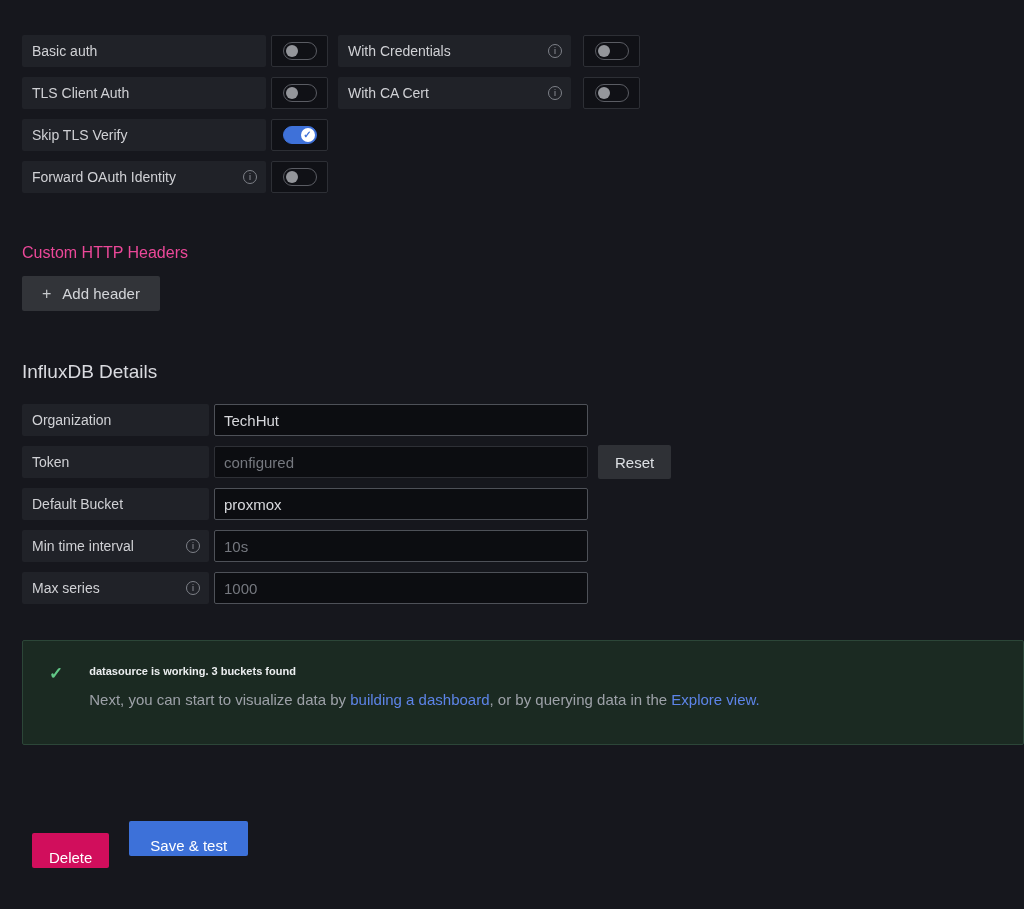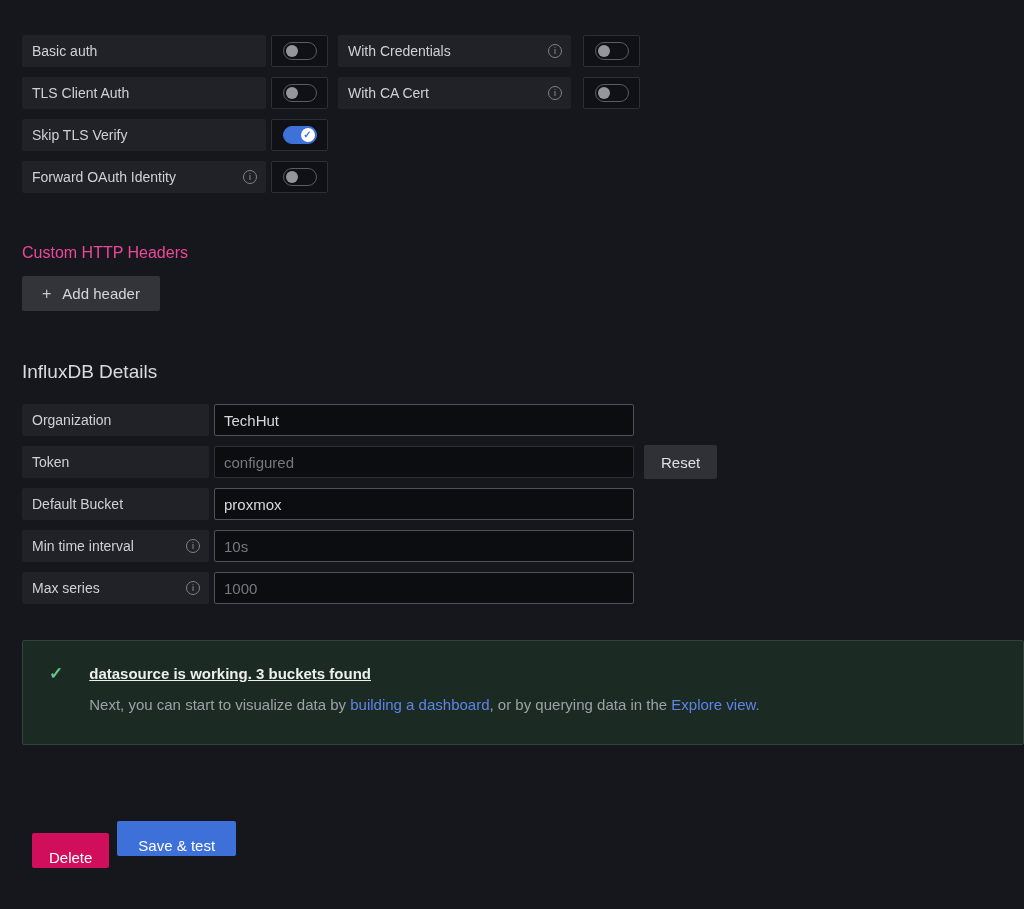--- a/index.html
+++ b/index.html
@@ -56,50 +56,50 @@
     background:#323439; border:none; border-radius:2px; cursor:pointer;
     color:#d3d5d9; font-size:15px; font-family:inherit;
   }
   .add-header-btn .plus { font-size:16px; color:#c7c9cd; }
 
   
   .influx { margin-top:50px; }
   .influx-rows { margin-top:21px; }
   .w-field { width:187px; }
   .text-input {
-    width:420px; height:32px; margin-left:5px; padding:0 9px;
+    width:374px; height:32px; margin-left:5px; padding:0 9px;
     background:#0c0d11; border:1px solid #4e5158; border-radius:2px;
     color:#d8d9dd; font-size:15px; font-family:inherit; outline:none;
   }
   .text-input::placeholder { color:#75787f; opacity:1; }
   .text-input.dim-border { border-color:#2e3036; }
   .reset-btn {
     height:34px; margin-left:10px; padding:0 17px;
     background:#2f3136; border:none; border-radius:2px; cursor:pointer;
     color:#dde0e4; font-size:15px; font-family:inherit;
   }
 
   
   .alert-success {
     margin-top:36px; width:1002px; height:105px;
     background:#1b2a22; border:1px solid #2c4638; border-radius:2px;
     display:flex; padding:24px 0 0 26px;
   }
   .alert-check { color:#62c887; font-size:17px; font-weight:700; line-height:18px; flex:none; }
   .alert-body { margin-left:26px; }
-  .alert-title { font-size:15px; font-weight:700; color:#eceef0; margin:0 0 14px 0;text-decoration:underline; }
+  .alert-title { font-size:11px; font-weight:700; color:#eceef0; margin:0 0 14px 0; }
   .alert-msg { font-size:15px; color:#9da1a8; margin:0; }
   .alert-msg a { color:#5d84e8; text-decoration:none; cursor:pointer; }
   .alert-msg .suffix { color:#5d84e8; }
 
   
   .actions { margin-top:76px; margin-left:10px; display:flex; }
   .btn { height:35px; border:none; border-radius:2px; color:#ffffff; font-size:15px; font-family:inherit; cursor:pointer; }
   .btn-delete { background:#d10e5c; padding:16px 17px;margin-top:12px; }
-  .btn-save { background:#3d71d9; padding:16px 21px; margin-left:8px; }
+  .btn-save { background:#3d71d9; padding:16px 21px; margin-left:20px; }
 </style>
 </head>
 <body>
 
 <div class="content">
 
 
   <div class="auth-rows">
 
     <div class="form-row">

